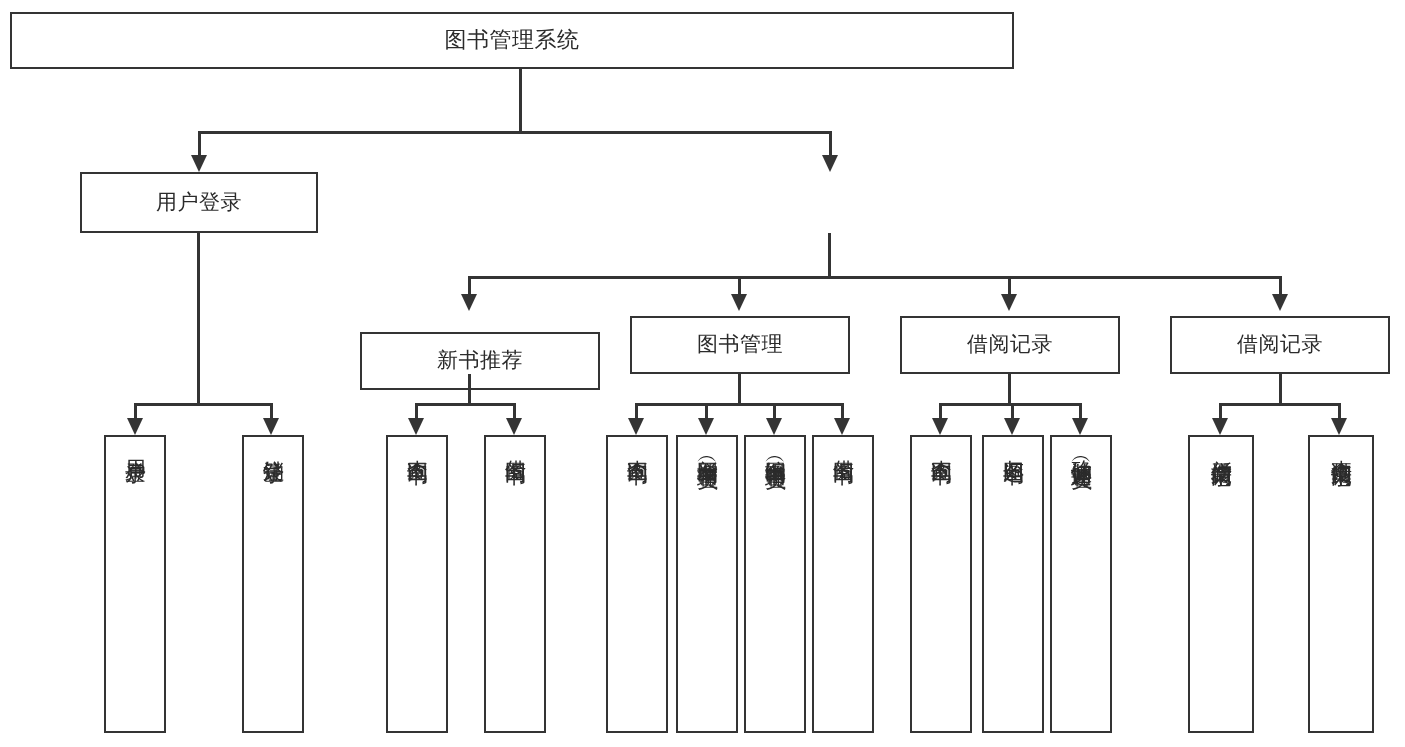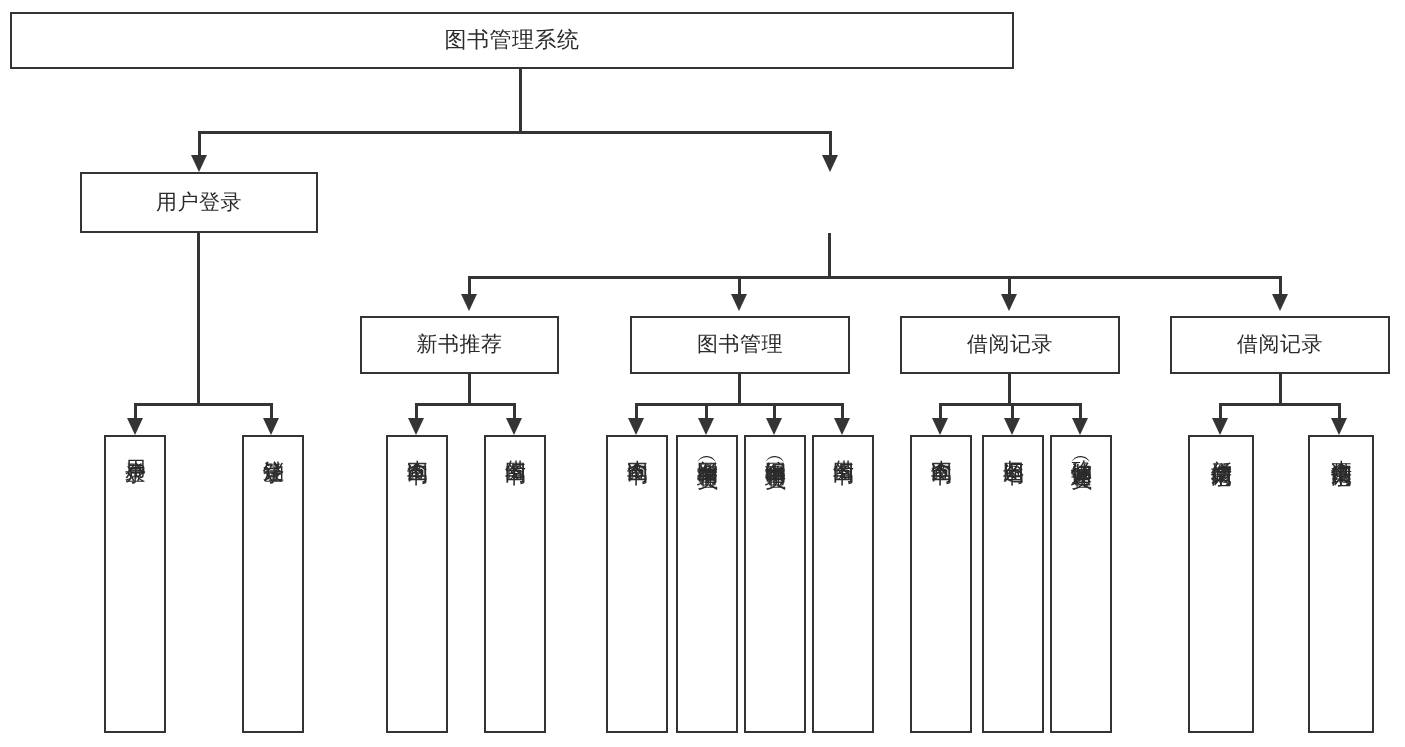--- a/index.html
+++ b/index.html
@@ -116,21 +116,21 @@
   <div class="hline" style="left:468px; top:276px; width:814px;"></div>
   <div class="vline" style="left:468px;  top:276px; height:20px;"></div>
   <div class="vline" style="left:738px;  top:276px; height:20px;"></div>
   <div class="vline" style="left:1008px; top:276px; height:20px;"></div>
   <div class="vline" style="left:1279px; top:276px; height:20px;"></div>
   <div class="arrow" style="left:461px;  top:294px;"></div>
   <div class="arrow" style="left:731px;  top:294px;"></div>
   <div class="arrow" style="left:1001px; top:294px;"></div>
   <div class="arrow" style="left:1272px; top:294px;"></div>
 
-  <div class="node horiz" id="node-l2-0" style="left: 360px; top: 316px; width: 199px; height: 58px;">
+  <div class="node horiz" id="node-l2-0" style="left: 360px; top: 332px; width: 240px; height: 58px;">
     <span class="label">新书推荐</span>
   </div>
   <div class="node horiz" id="node-l2-1" style="left: 630px; top: 316px; width: 220px; height: 58px;">
     <span class="label">图书管理</span>
   </div>
   <div class="node horiz" id="node-l2-2" style="left: 900px; top: 316px; width: 220px; height: 58px;">
     <span class="label">借阅记录</span>
   </div>
   <div class="node horiz" id="node-l2-3" style="left: 1170px; top: 316px; width: 220px; height: 58px;">
     <span class="label">借阅记录</span>

